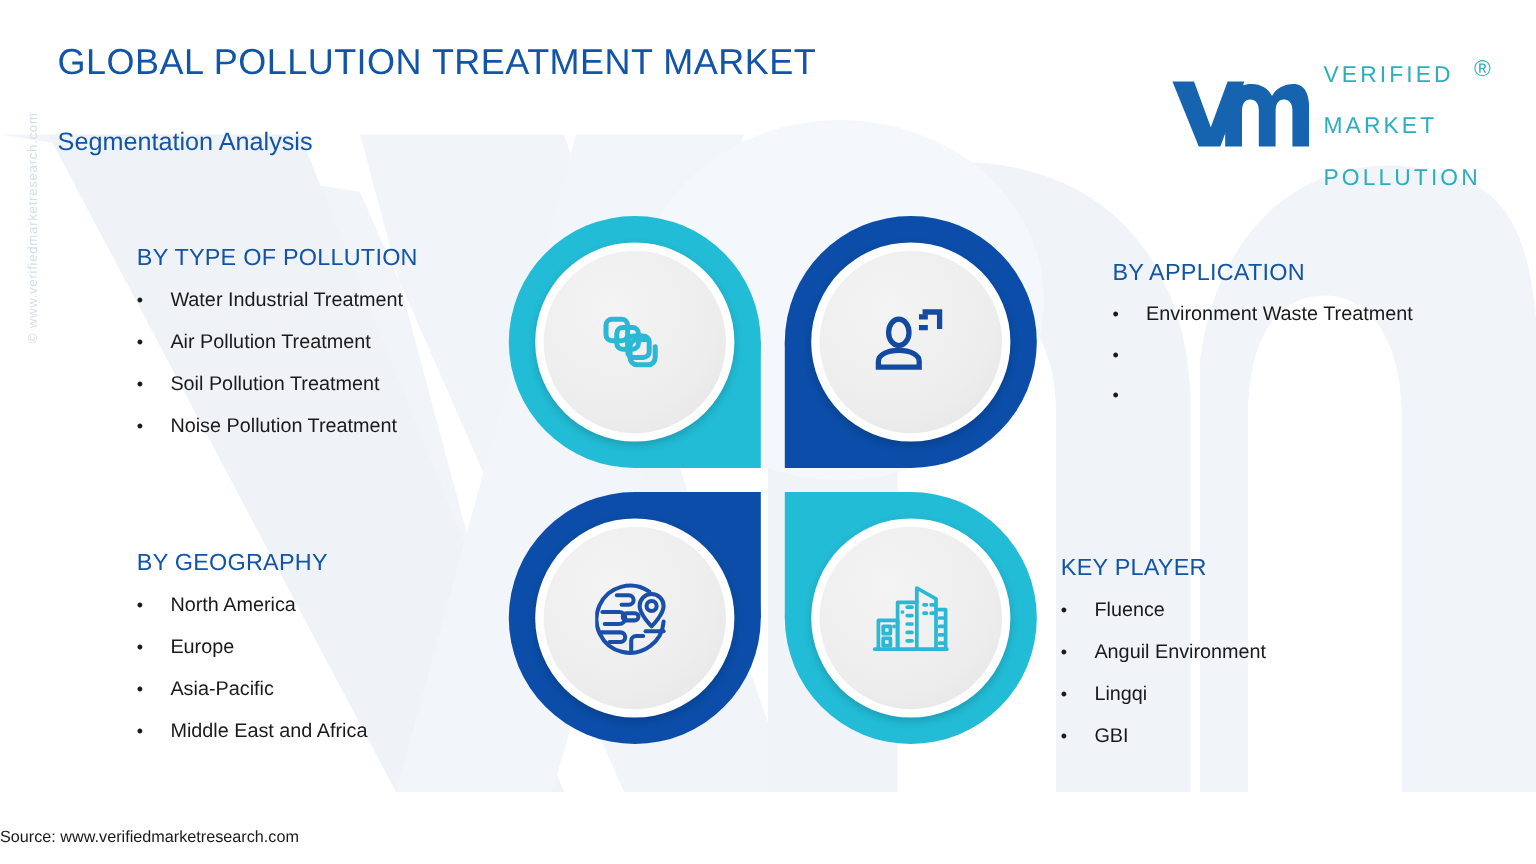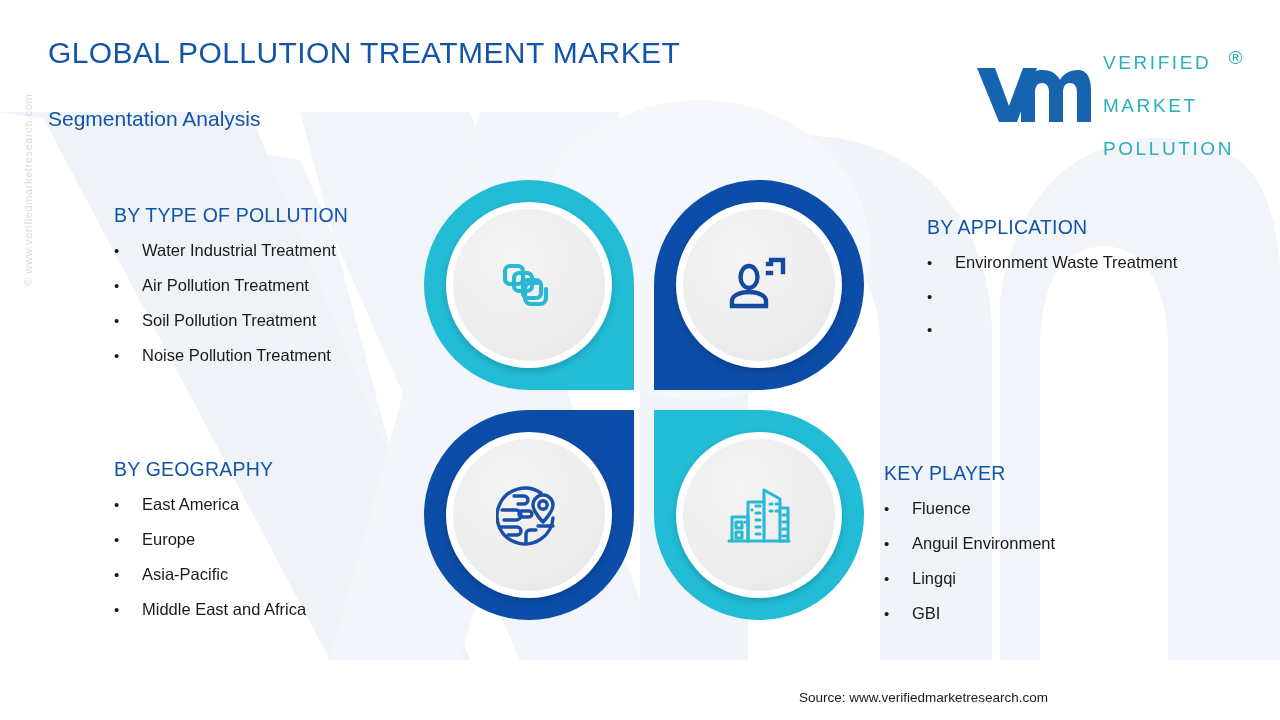--- a/index.html
+++ b/index.html
@@ -105,21 +105,21 @@
   #petal-br .ring, #petal-br .corner { background:#22BCD6; }
 
   #petal-tl .corner { right:0;  bottom:0; }
   #petal-tr .corner { left:0;   bottom:0; }
   #petal-bl .corner { right:0;  top:0;    }
   #petal-br .corner { left:0;   top:0;    }
 
   
   #footer-source {
     position:absolute; left:0; top:690px; width:1048px;
-    text-align:right; font-size:13.5px; color:#1a1a1a; z-index:6;
+    text-align:left; font-size:13.5px; color:#1a1a1a; z-index:6;
   }
 </style>
 </head>
 <body>
 
 <svg id="bg-watermark" viewBox="0 0 1280 720">
 
   <path d="M 0 112 L 150 112 L 330 560 L 420 560 L 300 112 L 470 112 L 660 660 L 520 660 L 300 160 Z" fill="#F0F3F8" opacity="0.95"></path>
   <path d="M 40 112 L 250 112 L 470 660 L 330 660 Z" fill="#EFF2F7"></path>
   <path d="M 620 112 L 480 112 L 330 660 L 460 660 Z" fill="#F2F5F9"></path>
@@ -250,21 +250,21 @@
       <span class="bullet-text">Noise Pollution Treatment</span>
     </li>
   </ul>
 </div>
 
 <div class="column" id="col-geography">
   <div class="col-title">BY GEOGRAPHY</div>
   <ul class="bullet-list">
     <li class="bullet-item">
       <span class="bullet-dot">•</span>
-      <span class="bullet-text">East America</span>
+      <span class="bullet-text">North America</span>
     </li>
     <li class="bullet-item">
       <span class="bullet-dot">•</span>
       <span class="bullet-text">Europe</span>
     </li>
     <li class="bullet-item">
       <span class="bullet-dot">•</span>
       <span class="bullet-text">Asia-Pacific</span>
     </li>
     <li class="bullet-item">

